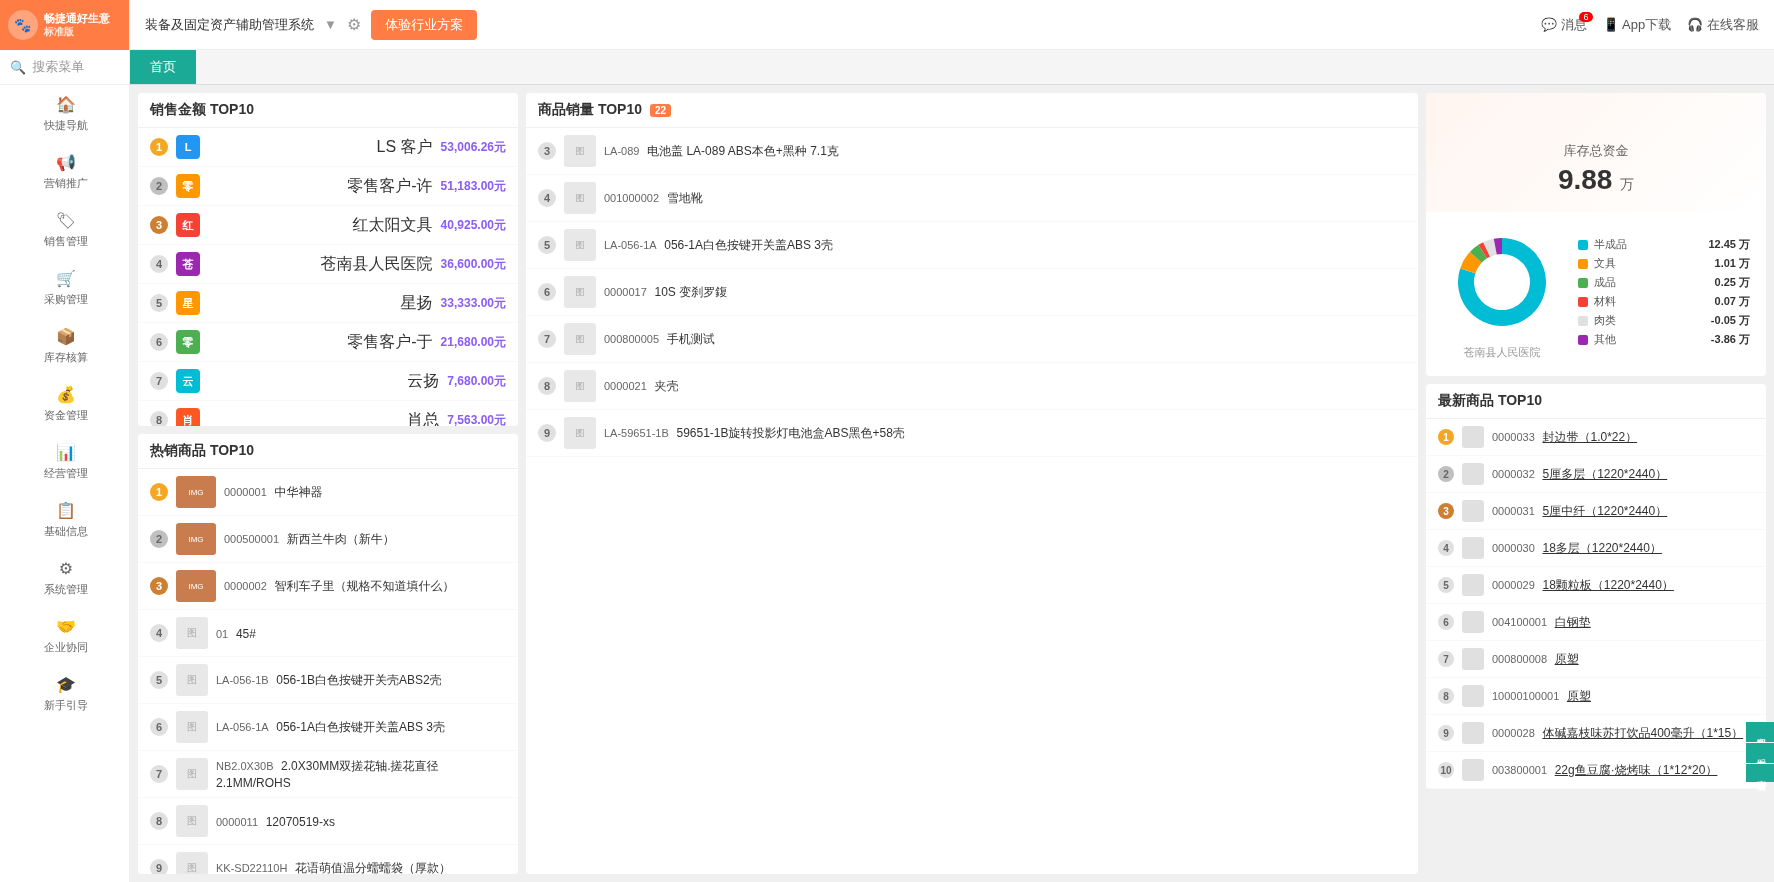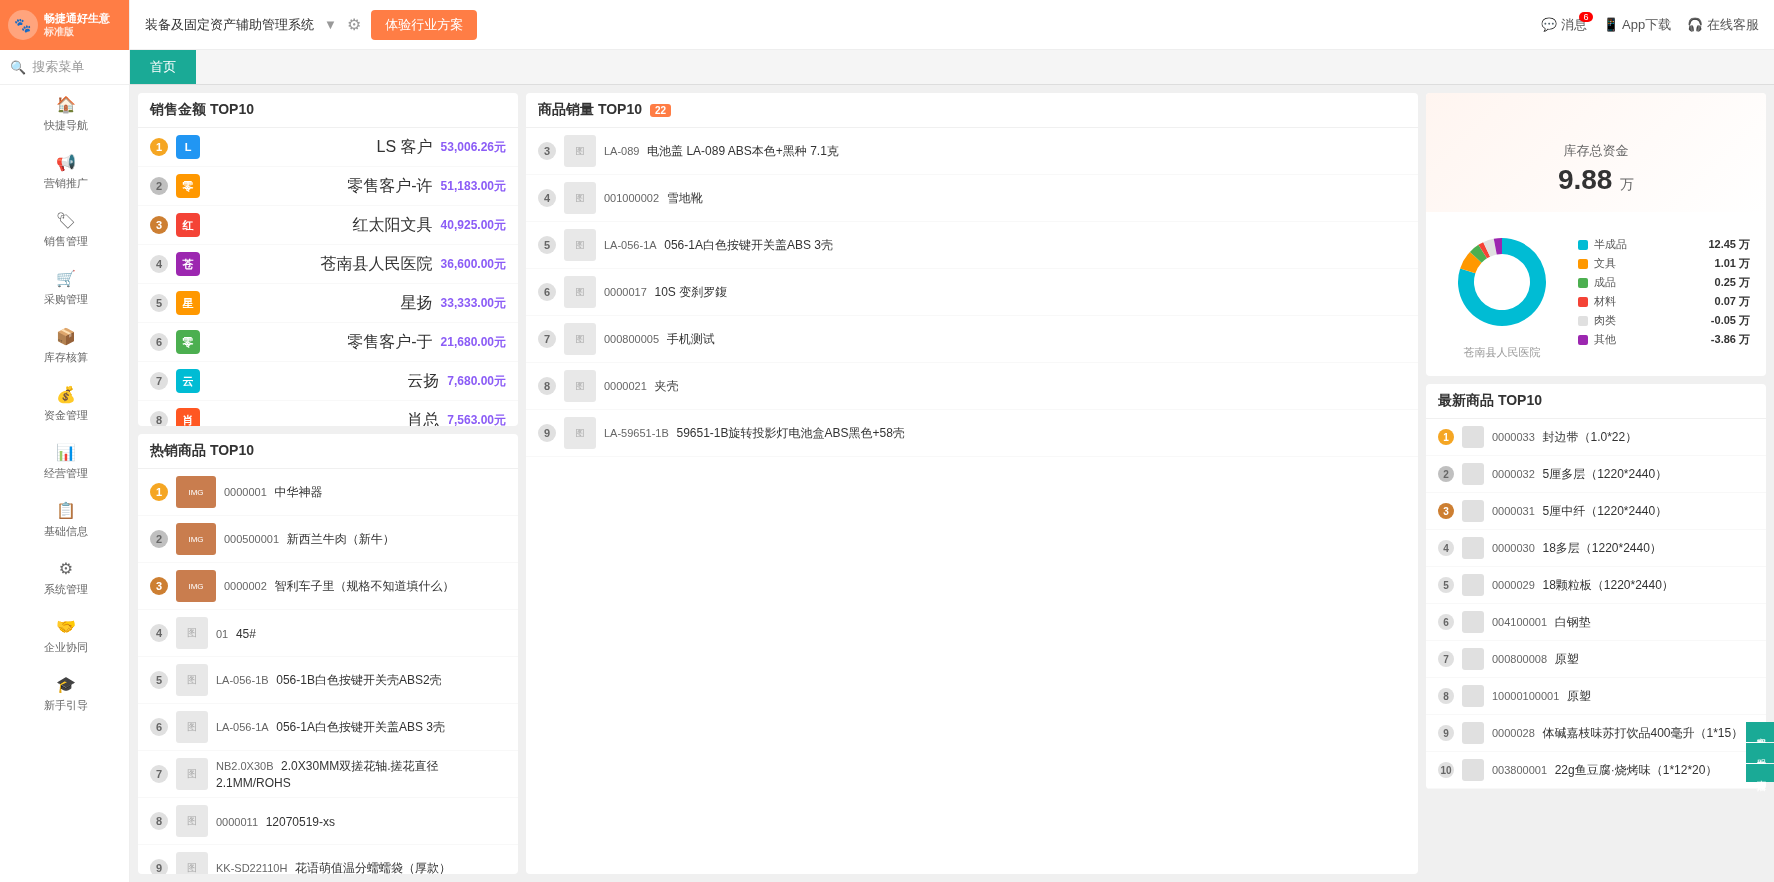--- a/index.html
+++ b/index.html
@@ -307,21 +307,21 @@
       border-bottom: 1px solid #f8f8f8;
       gap: 8px;
     }
     .lp-placeholder {
       width: 22px; height: 22px;
       background: #e0e0e0;
       border-radius: 3px;
       flex-shrink: 0;
     }
     .lp-code { color: #666; font-size: 11px; margin-right: 4px; }
-    .lp-name { color: #333; font-size: 12px; }
+    .lp-name { color: #333; font-size: 12px; text-decoration: underline; }
 
     
     .float-service {
       position: fixed;
       right: 0;
       bottom: 100px;
       display: flex;
       flex-direction: column;
       gap: 1px;
     }

